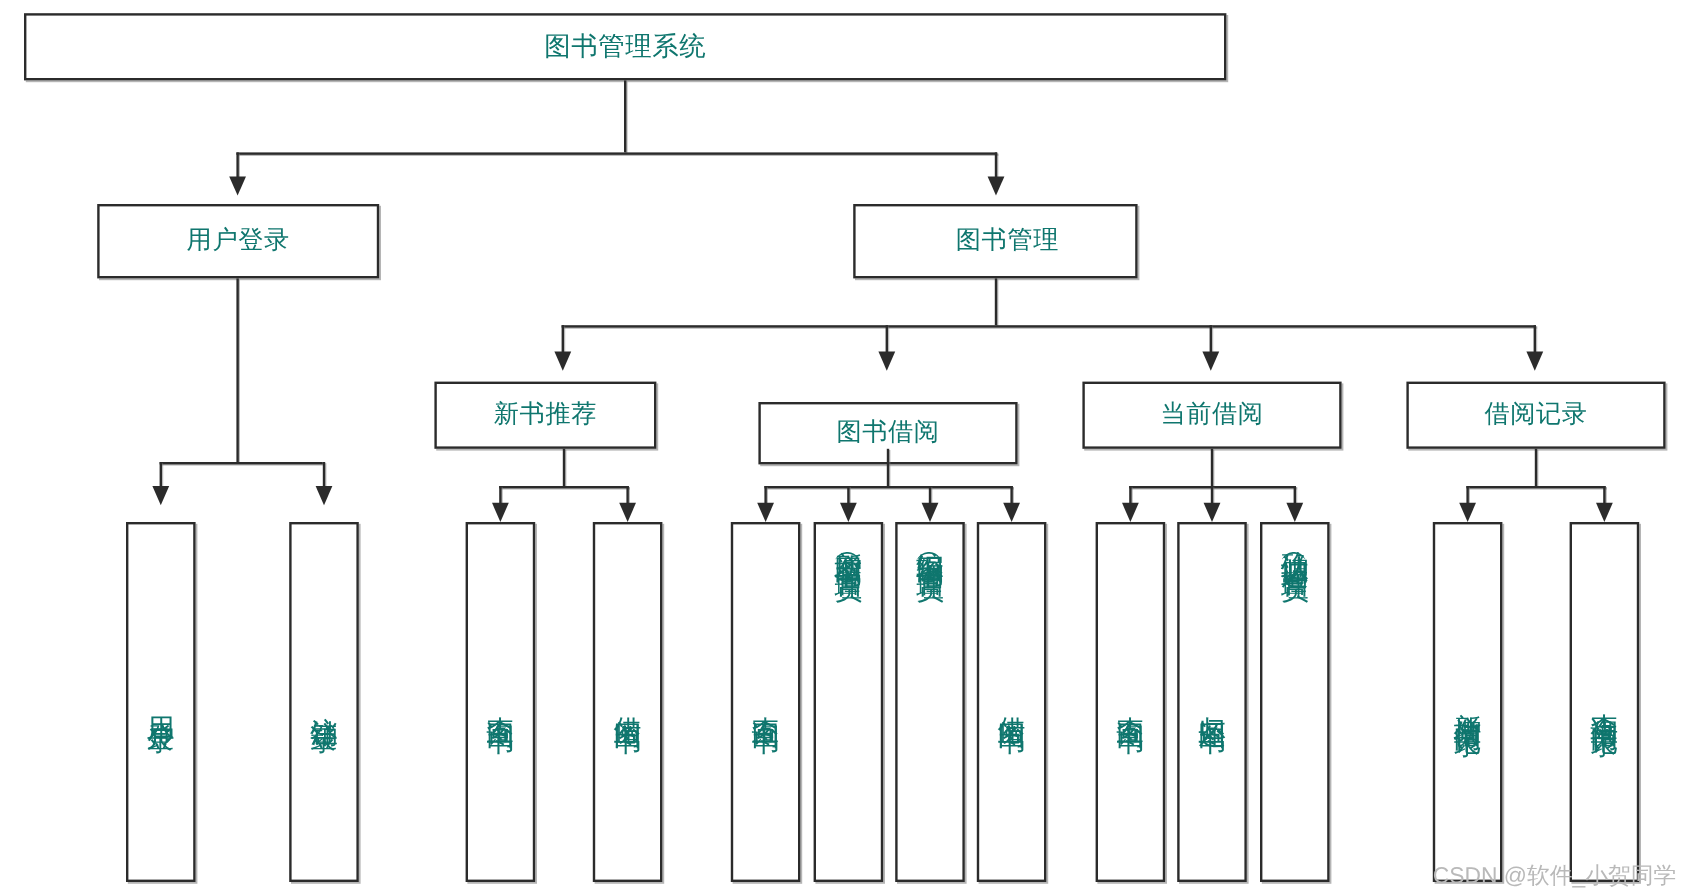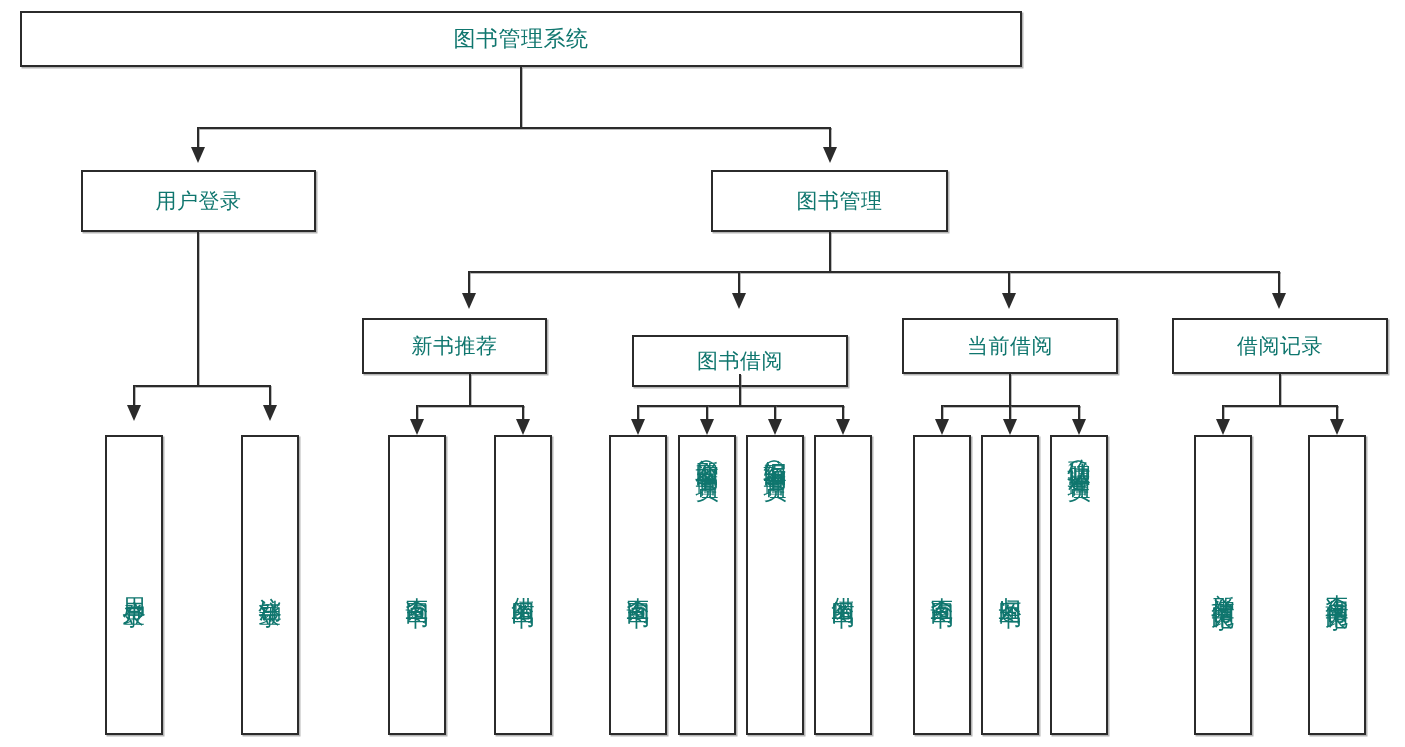--- a/index.html
+++ b/index.html
@@ -216,14 +216,15 @@
     <span class="lbl">确认归还（管理员）</span>
   </div>
 
   <div class="node v mid" style="left:1194px; top:435px; width:58px; height:300px;">
     <span class="lbl">新增借阅记录</span>
   </div>
   <div class="node v mid" style="left:1308px; top:435px; width:58px; height:300px;">
     <span class="lbl">查询借阅记录</span>
   </div>
 
+  <div id="watermark">CSDN @软件_小贺同学</div>
 
 </div>
 
 </body></html>

